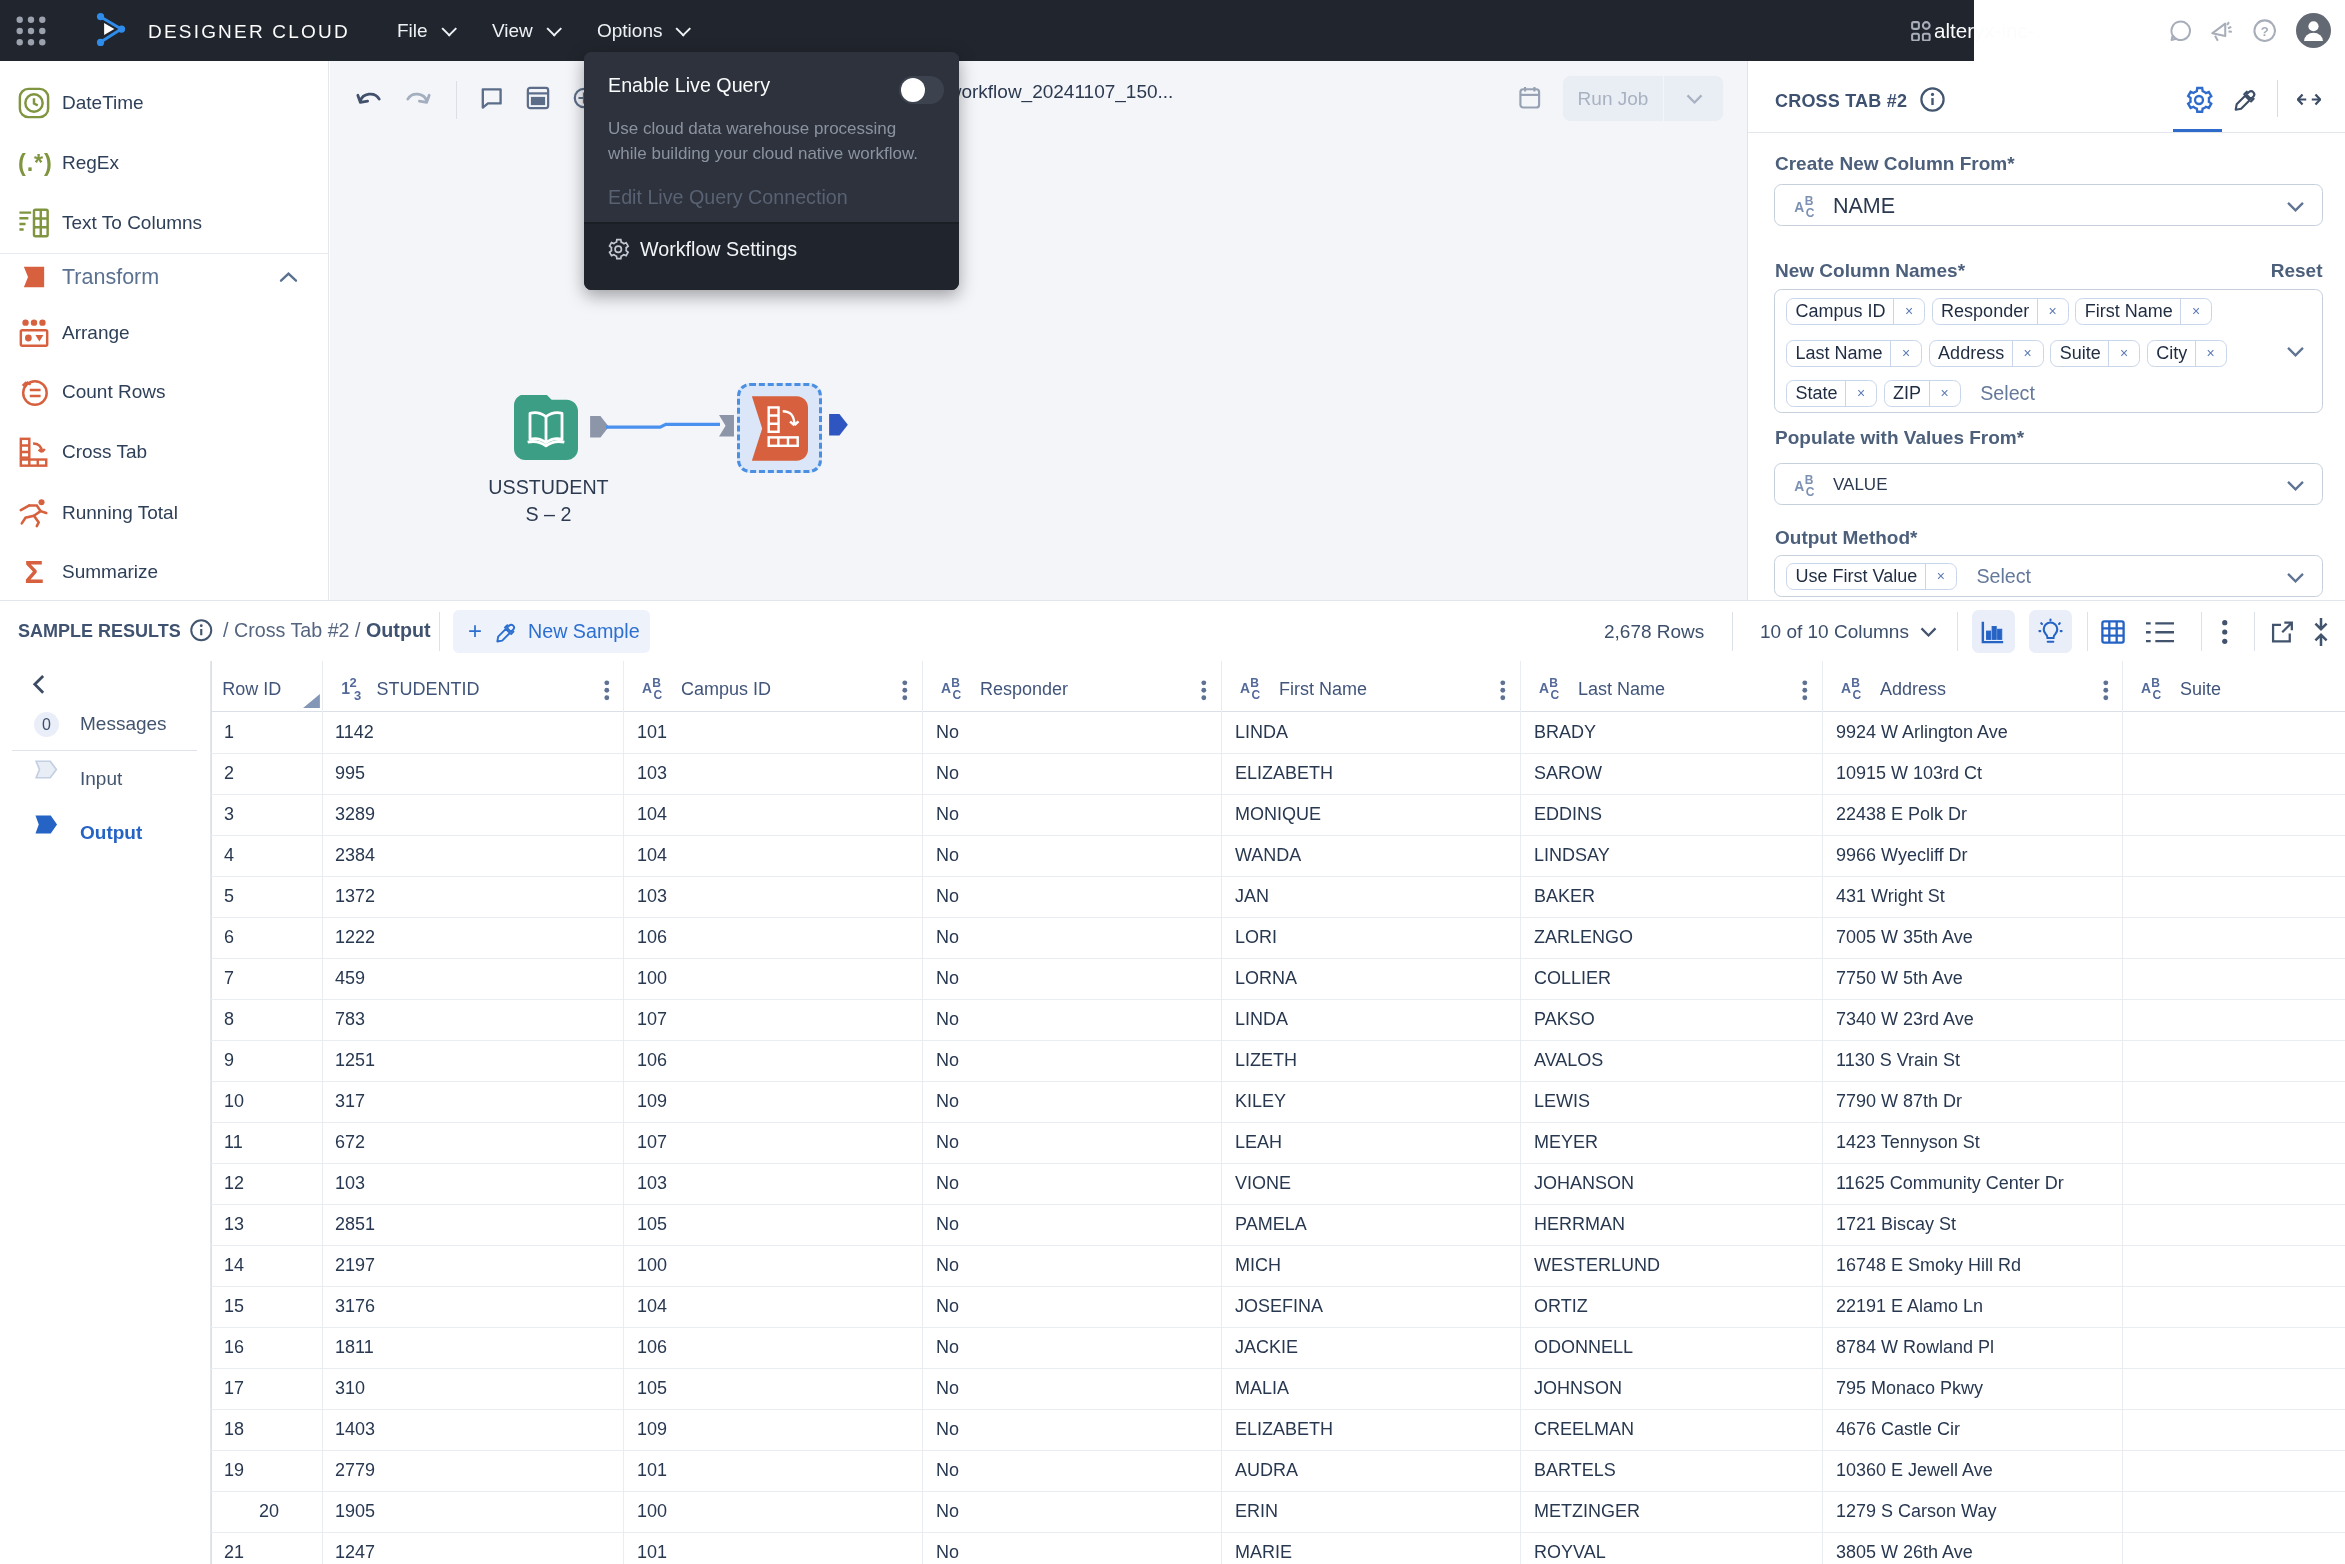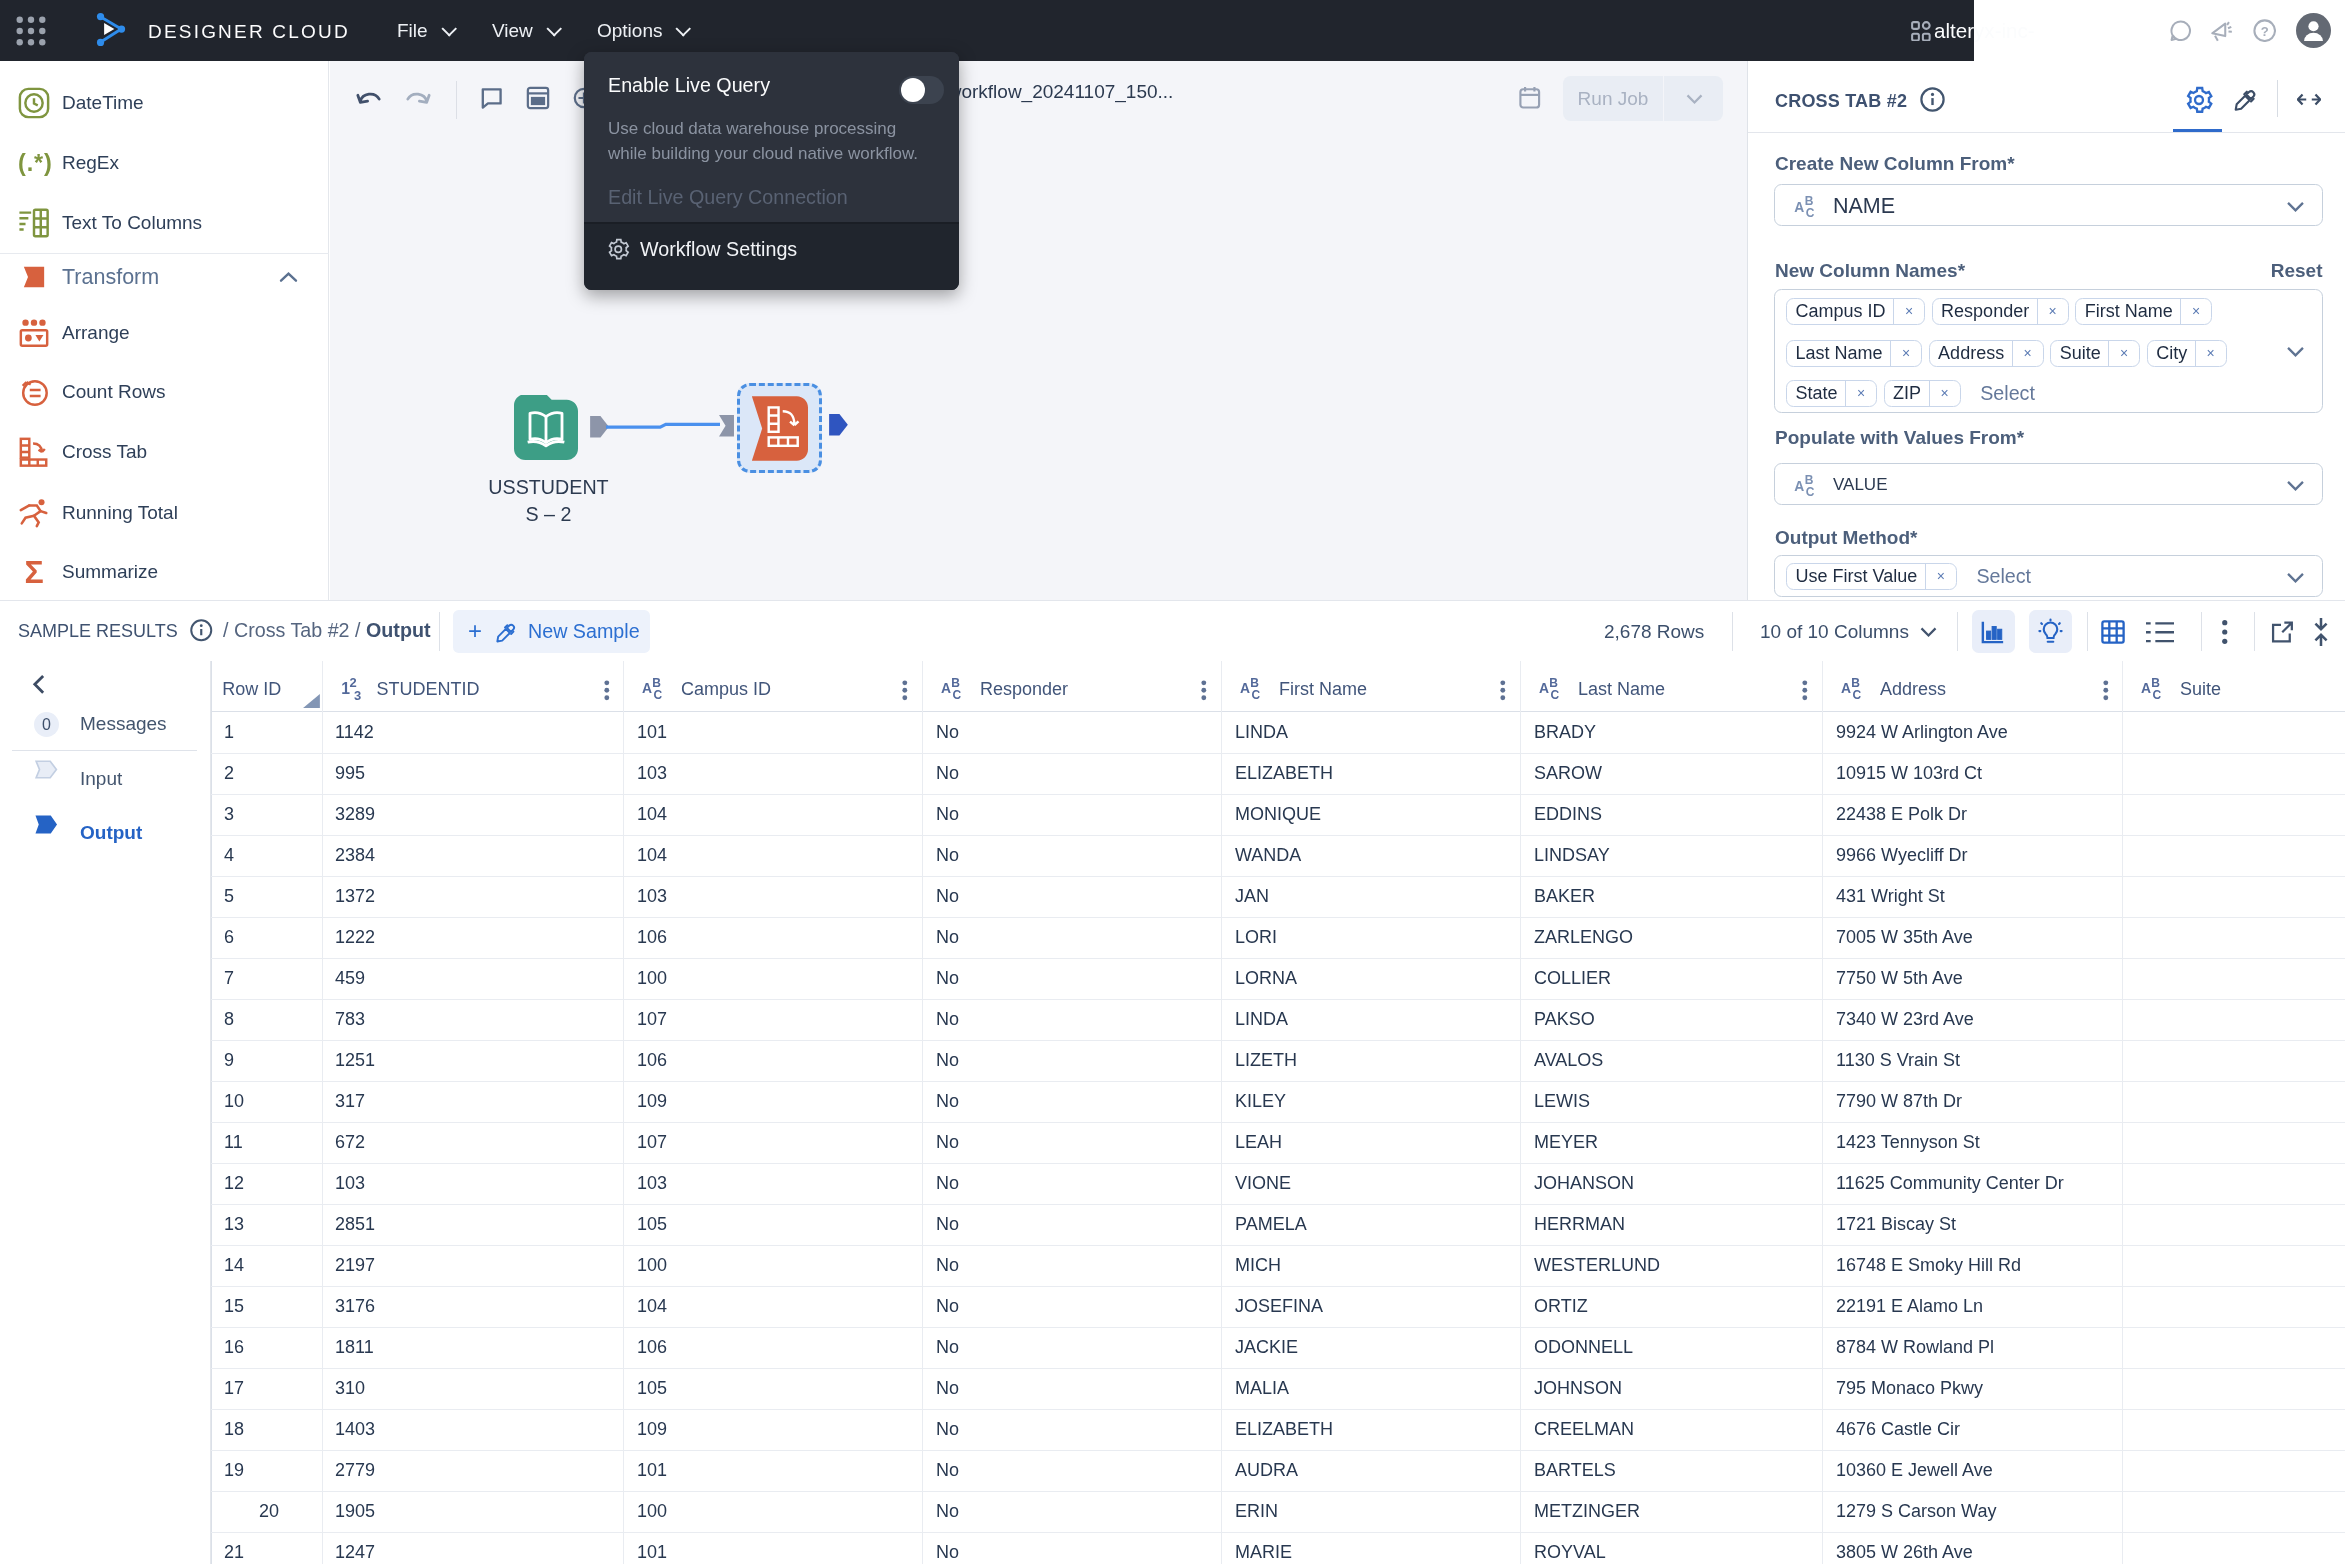--- a/index.html
+++ b/index.html
@@ -408,21 +408,21 @@
         <span class="t">Use First Value</span>
         <span class="x">×</span>
       </span>
       <span style="font-size:19.7px;color:#64789a;margin-left:13px;">Select</span>
     <svg class="abs" style="right:17px;top:16px" width="19" height="11.2" viewBox="0 0 20 12">
         <path d="M2 2 L10 10 L18 2" fill="none" stroke="#5f7392" stroke-width="2.5"></path>
       </svg>
   </div>
 </div>
 <div id="samplebar">
-  <div class="abs" style="left:18px;top:19.7px;font-size:18px;font-weight:normal;color:#3f5270;">SAMPLE RESULTS</div>
+  <div class="abs" style="left:18px;top:19.7px;font-size:18px;font-weight:bold;color:#3f5270;">SAMPLE RESULTS</div>
   <svg class="abs" style="left:190px;top:18px" width="22.5" height="22.5" viewBox="0 0 27 27">
     <circle cx="13.5" cy="13.5" r="12" fill="none" stroke="#43566f" stroke-width="2.4"></circle>
     <path d="M13.5 12 V19.5" stroke="#43566f" stroke-width="2.6"></path>
       <circle cx="13.5" cy="8" r="1.7" fill="#43566f"></circle>
   </svg>
   <div class="abs" style="left:223px;top:18px;font-size:19.7px;color:#55657f;">/ Cross Tab #2 / <b style="color:#3f5270;">Output</b></div>
   <div class="abs" style="left:439px;top:11.2px;width:0.9px;height:39px;background:#dde1e8;"></div>
   <div class="abs" style="left:453px;top:9.4px;width:197px;height:43px;background:#edf2fb;border-radius:5.6px;">
     <span class="abs" style="left:15px;top:6.6px;font-size:24px;color:#2c6fd1;font-weight:400;">+</span>
     <svg class="abs" style="left:41px;top:10.3px" width="23.4" height="23.4" viewBox="0 0 28 28">

